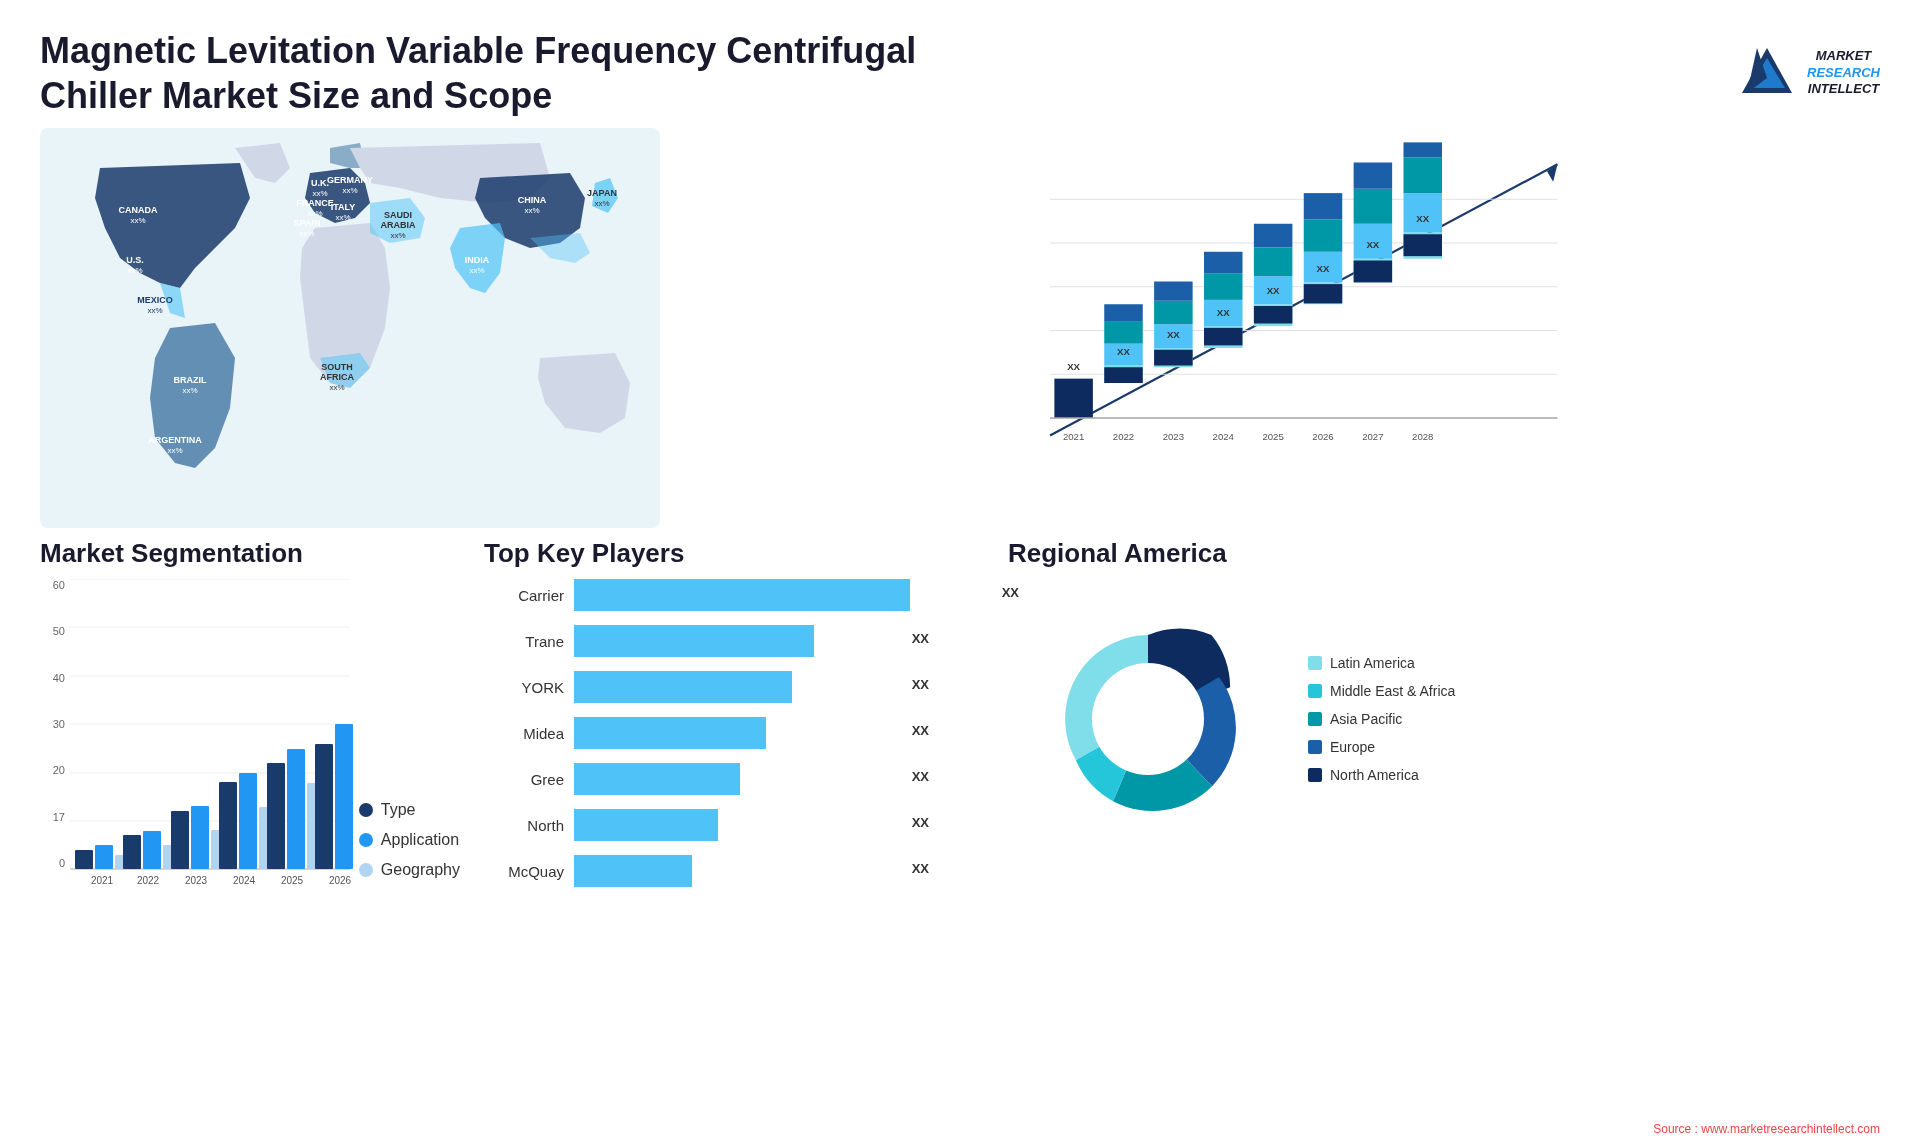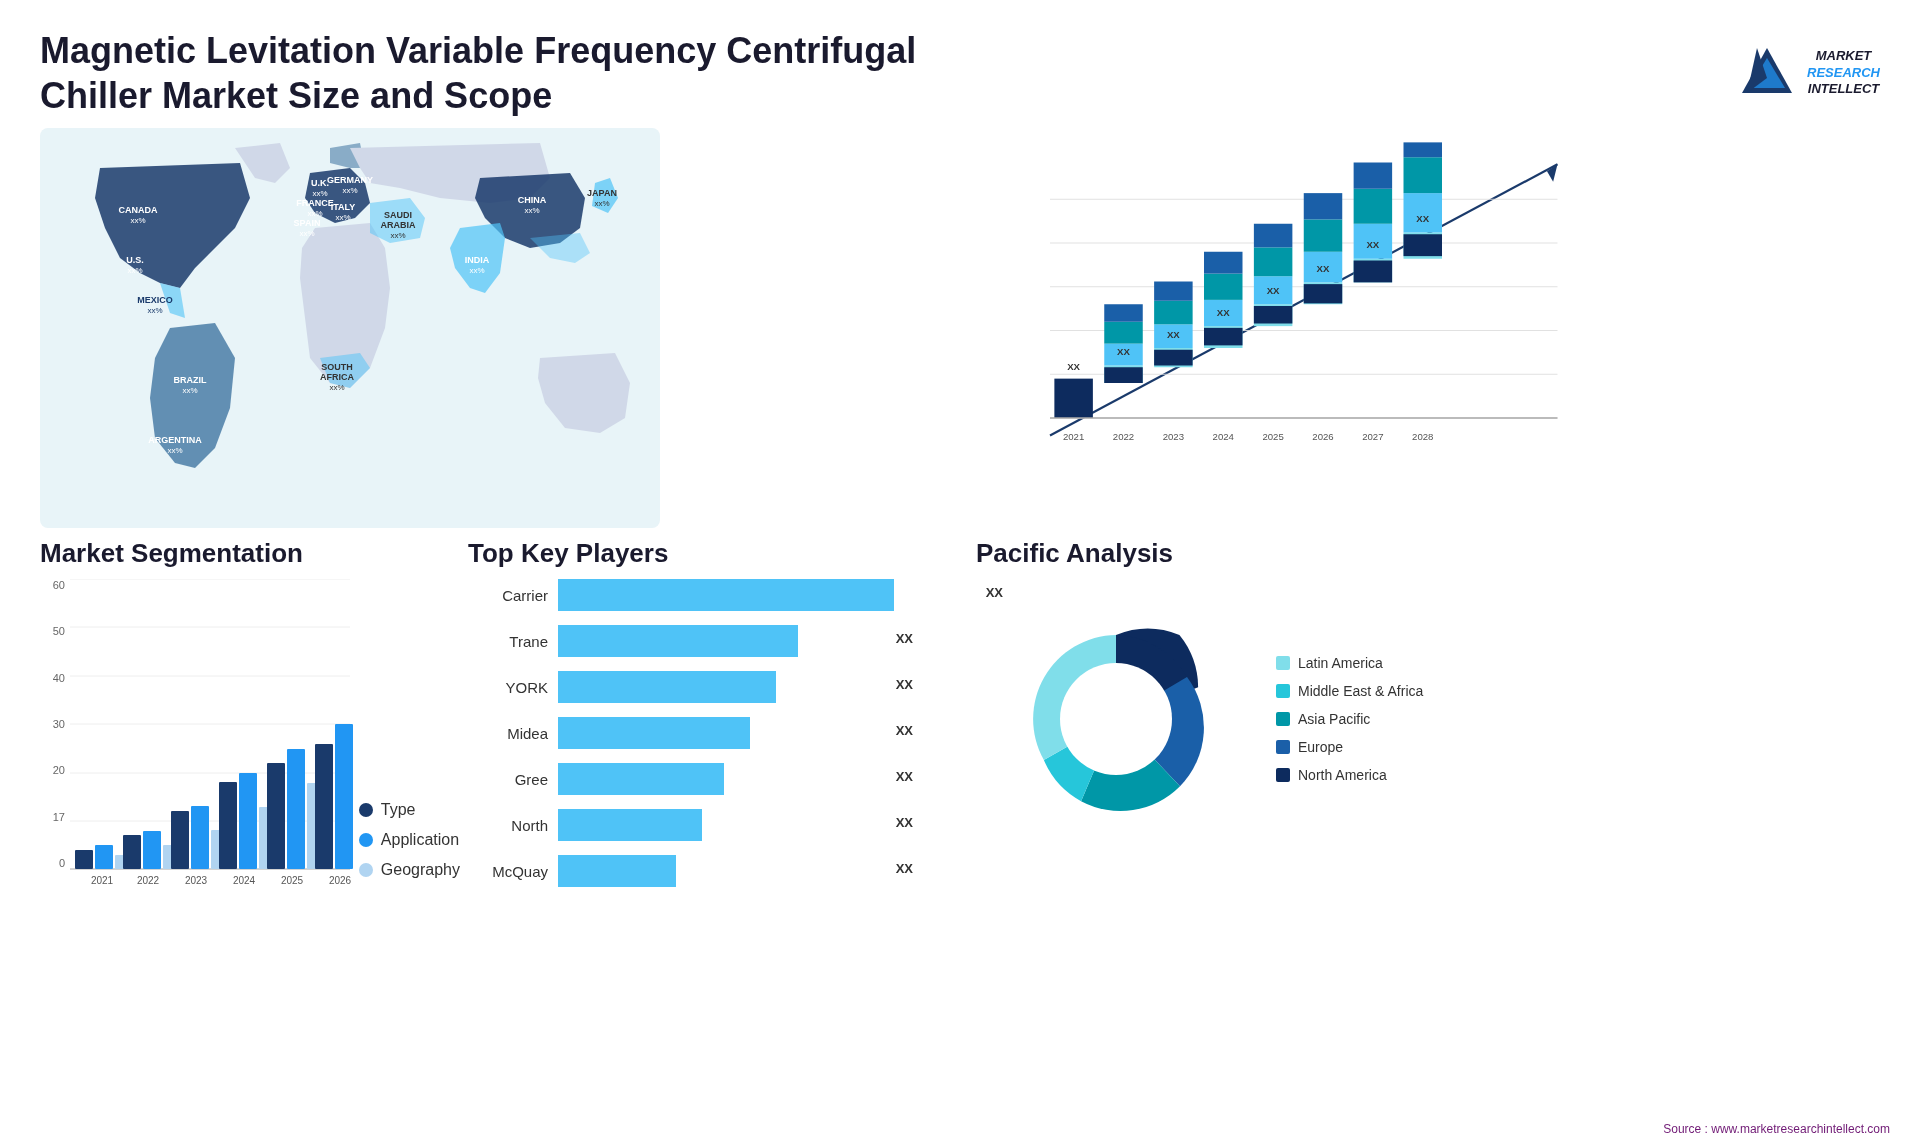--- a/index.html
+++ b/index.html
@@ -71,21 +71,21 @@
       flex: 1;
       height: 400px;
       position: relative;
       padding: 10px 20px 40px 50px;
     }
 
     
     .bottom-section {
       display: flex;
       padding: 10px 40px 10px 40px;
-      gap: 8px;
+      gap: 24px;
       height: 540px;
     }
 
     
     .segmentation-section {
       width: 420px;
       flex-shrink: 0;
     }
     .section-title {
       font-size: 26px;
@@ -173,23 +173,23 @@
       width: 14px;
       height: 14px;
       border-radius: 2px;
       flex-shrink: 0;
     }
 
     
     .source-text {
       position: absolute;
       bottom: 10px;
-      right: 30px;
+      right: 40px;
       font-size: 12px;
-      color: #701a75;
+      color: #ef4444;
     }
   </style>
 </head>
 <body>
 
 <div class="header">
   <h1 class="page-title">Magnetic Levitation Variable Frequency Centrifugal Chiller Market Size and Scope</h1>
   <div class="logo-area">
     <svg class="logo-icon" viewBox="0 0 60 60">
       <polygon points="30,5 55,50 5,50" fill="#1a3a6b"></polygon>
@@ -515,21 +515,21 @@
           <div style="position:absolute;left:0;top:0;height:32px;width:23%;background:#2a6496;z-index:1;"></div>
           <div style="position:absolute;left:0;top:0;height:32px;width:37%;background:#4fc3f7;z-index:2;"></div>
           <span style="position:absolute;right:-35px;top:6px;font-size:13px;font-weight:bold;color:#333;">XX</span>
         </div>
       </div>
 
     </div>
   </div>
 
   <div class="regional-section">
-    <div class="section-title">Pacific Analysis</div>
+    <div class="section-title">Regional America</div>
     <div class="donut-container">
       <svg viewBox="0 0 300 300" width="280" height="280">
 
         <circle cx="150" cy="150" r="60" fill="white"></circle>
 
         <path d="M150,150 L150,60 A90,90 0 0,1 218,60 A90,90 0 0,1 238,116 Z" fill="#0d2b5e"></path>
 
         <path d="M150,150 L150,60 A90,90 0 0,1 226.1,105 Z" fill="#0d2b5e"></path>
 
         <path d="M150,150 L226.1,105 A90,90 0 0,1 218.6,222 Z" fill="#1a5fa8"></path>

